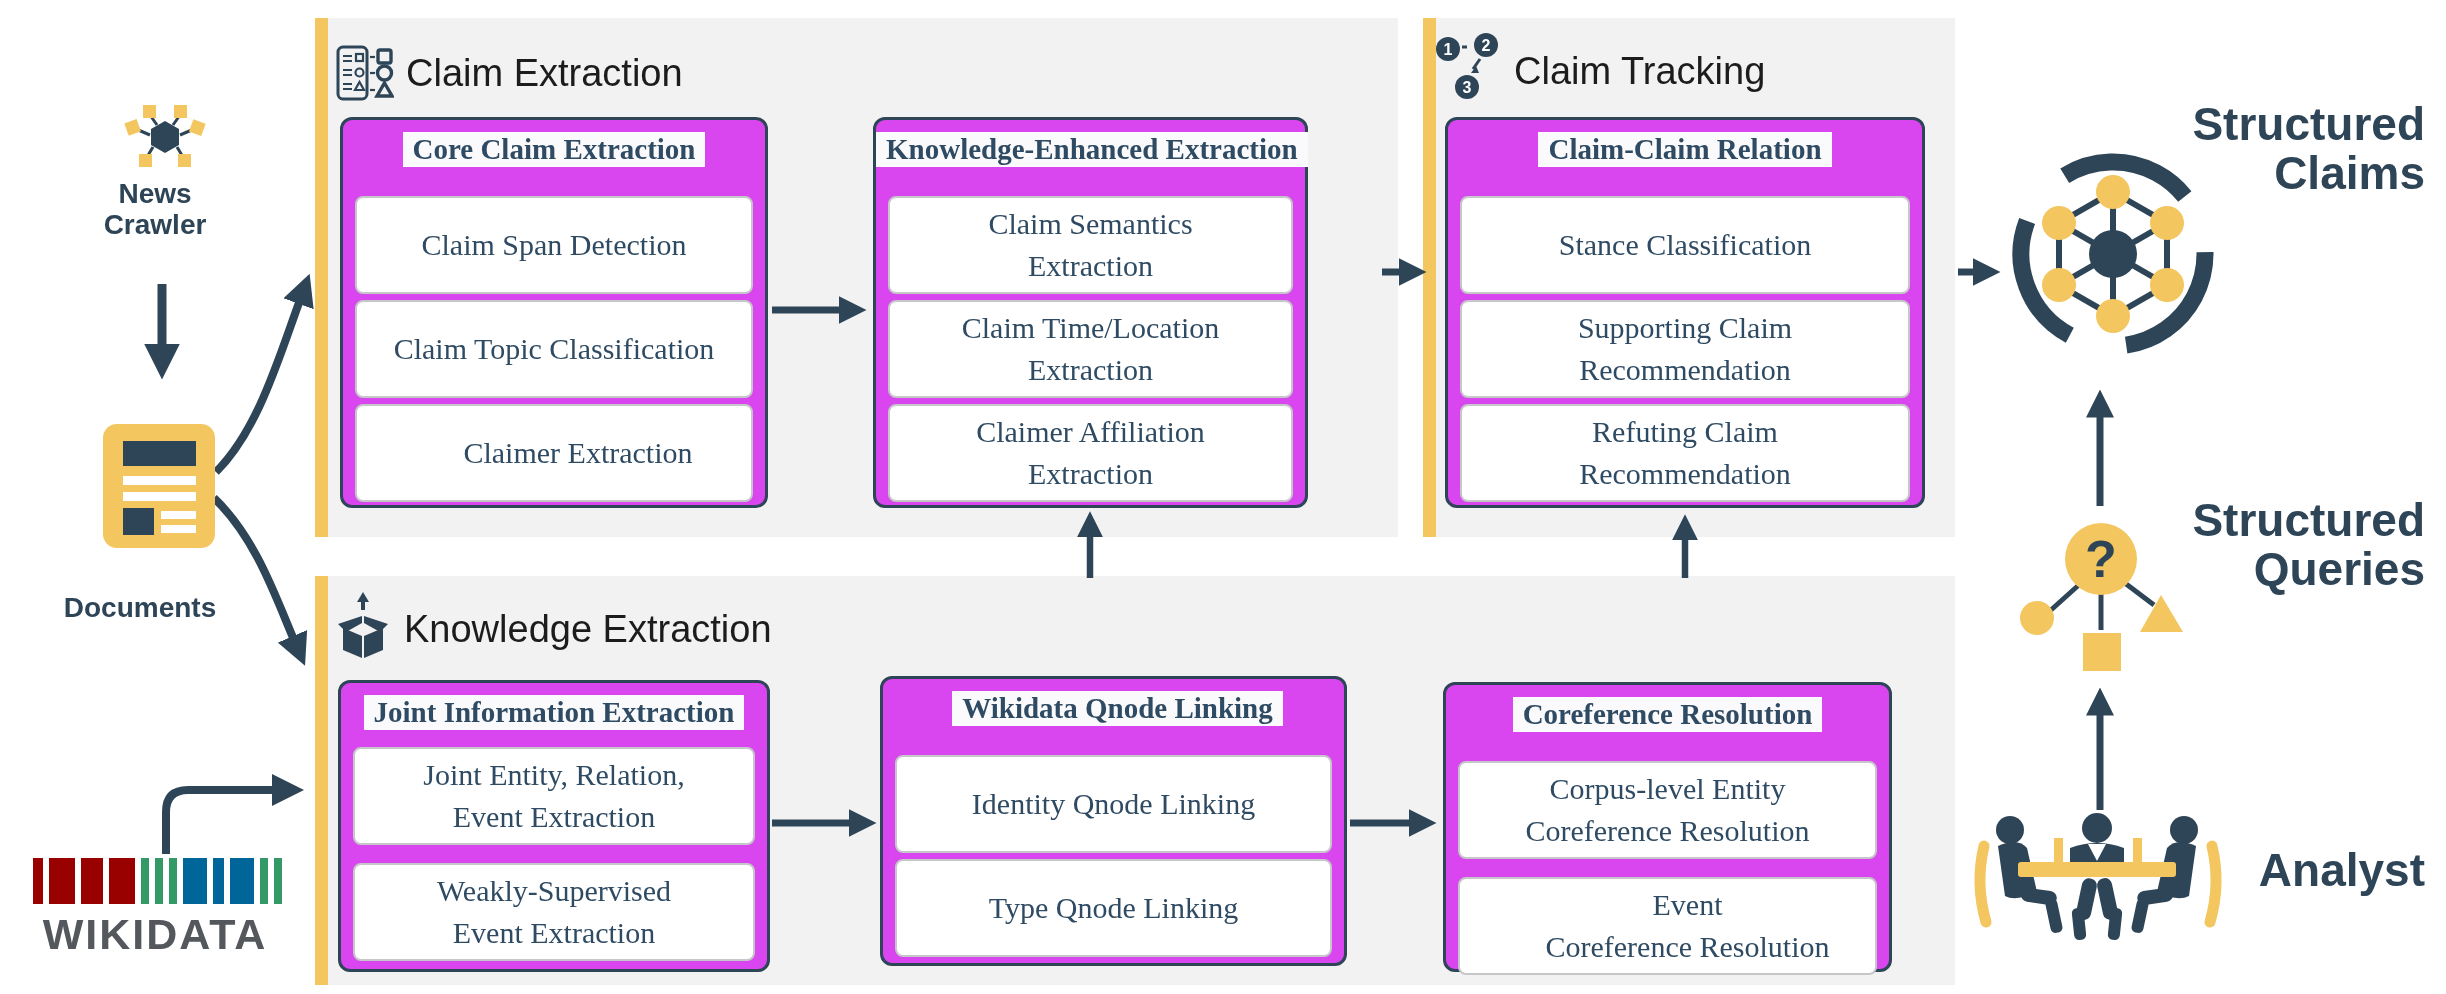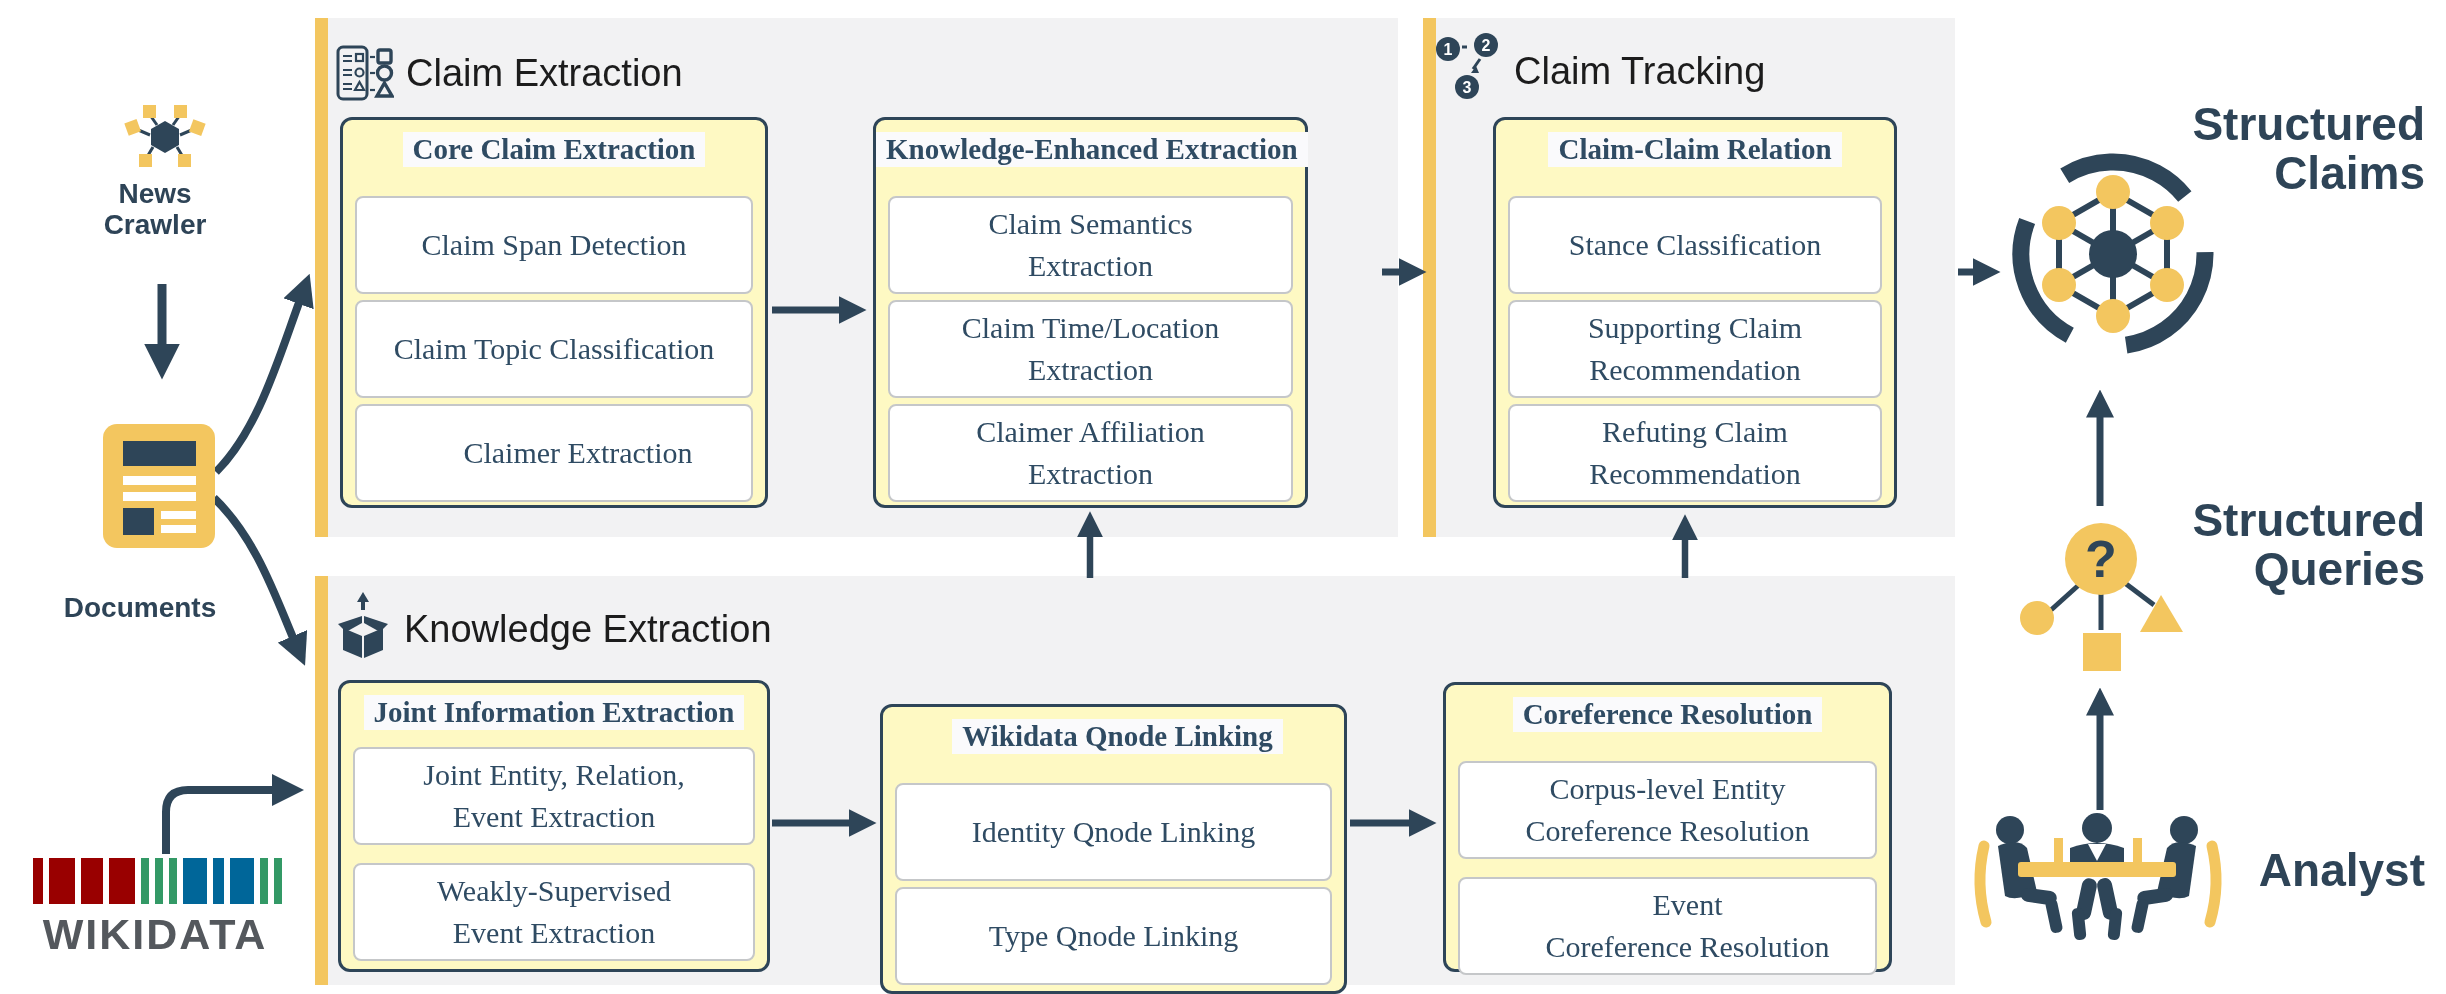--- a/index.html
+++ b/index.html
@@ -2,21 +2,21 @@
 <html><head>
 <meta charset="utf-8">
 <style>
   html,body{margin:0;padding:0;background:#ffffff;}
   #canvas{position:relative;width:2446px;height:994px;background:#ffffff;overflow:hidden;
           font-family:"Liberation Sans",sans-serif;}
   .abs{position:absolute;}
   .bar{position:absolute;width:13px;background:#F3C65F;}
   .panel{position:absolute;background:#F2F2F3;}
   .stitle{position:absolute;font-size:38px;color:#1C1C1C;white-space:nowrap;}
-  .obox{position:absolute;box-sizing:border-box;border:3px solid #2E4558;border-radius:12px;background:#fef9c3;}
+  .obox{position:absolute;box-sizing:border-box;border:3px solid #2E4558;border-radius:12px;background:#d946ef;}
   .bhdr{margin:12px auto 0;width:fit-content;max-width:97%;background:#FAFAFC;padding:1px 10px;
         font-family:"Liberation Serif",serif;font-weight:bold;font-size:29px;color:#2F4B63;white-space:nowrap;}
   .item{position:absolute;left:12px;right:12px;height:94px;background:#ffffff;border:2px solid #C5C7C9;
         border-radius:8px;display:flex;align-items:center;justify-content:center;text-align:center;
         font-family:"Liberation Serif",serif;font-size:30px;color:#2F4B63;line-height:1.4;white-space:pre-line;}
   .slabel{position:absolute;font-weight:bold;font-size:28px;color:#2E4457;text-align:center;
           line-height:1.12;white-space:pre-line;}
   .rlabel{position:absolute;font-weight:bold;font-size:46px;color:#2E4457;text-align:right;
           line-height:1.06;white-space:pre-line;}
   .wd-stripes{position:absolute;display:flex;gap:6px;height:46px;align-items:stretch;}
@@ -158,21 +158,21 @@
         <circle cx="33" cy="57" r="12"></circle>
     </g>
     <g fill="#ffffff" font-family="Liberation Sans" font-size="16" font-weight="bold" text-anchor="middle">
       <text x="14" y="25">1</text>
       <text x="52" y="21">2</text>
       <text x="33" y="63">3</text>
     </g>
   </svg>
   <div class="stitle" style="left:1514px;top:50px;">Claim Tracking</div>
 
-  <div class="obox" style="left:1445px;top:117px;width:404px;height:391px;margin-left:48px;">
+  <div class="obox" style="left:1445px;top:117px;width:480px;height:391px;">
     <div class="bhdr">Claim-Claim Relation</div>
     <div class="item" style="top:76px;">Stance Classification</div>
     <div class="item" style="top:180px;">Supporting Claim
 Recommendation</div>
     <div class="item" style="top:284px;">Refuting Claim
 Recommendation</div>
   </div>
 
   <svg class="abs" style="left:334px;top:592px;" width="58" height="68" viewBox="0 0 58 68">
     <path d="M29 18 V8" stroke="#2E4558" stroke-width="4" fill="none"></path>
@@ -187,21 +187,21 @@
   <div class="stitle" style="left:404px;top:608px;">Knowledge Extraction</div>
 
   <div class="obox" style="left:338px;top:680px;width:432px;height:292px;">
     <div class="bhdr">Joint Information Extraction</div>
     <div class="item" style="top:64px;">Joint Entity, Relation,
 Event Extraction</div>
     <div class="item" style="top:180px;">Weakly-Supervised
 Event Extraction</div>
   </div>
 
-  <div class="obox" style="left:880px;top:704px;width:467px;height:290px;padding-left:8px;">
+  <div class="obox" style="left:880px;top:676px;width:467px;height:290px;padding-left:8px;">
     <div class="bhdr">Wikidata Qnode Linking</div>
     <div class="item" style="top:76px;">Identity Qnode Linking</div>
     <div class="item" style="top:180px;">Type Qnode Linking</div>
   </div>
 
   <div class="obox" style="left:1443px;top:682px;width:449px;height:290px;">
     <div class="bhdr">Coreference Resolution</div>
     <div class="item" style="top:76px;">Corpus-level Entity
 Coreference Resolution</div>
     <div class="item" style="top:192px;padding-left:40px;">Event

